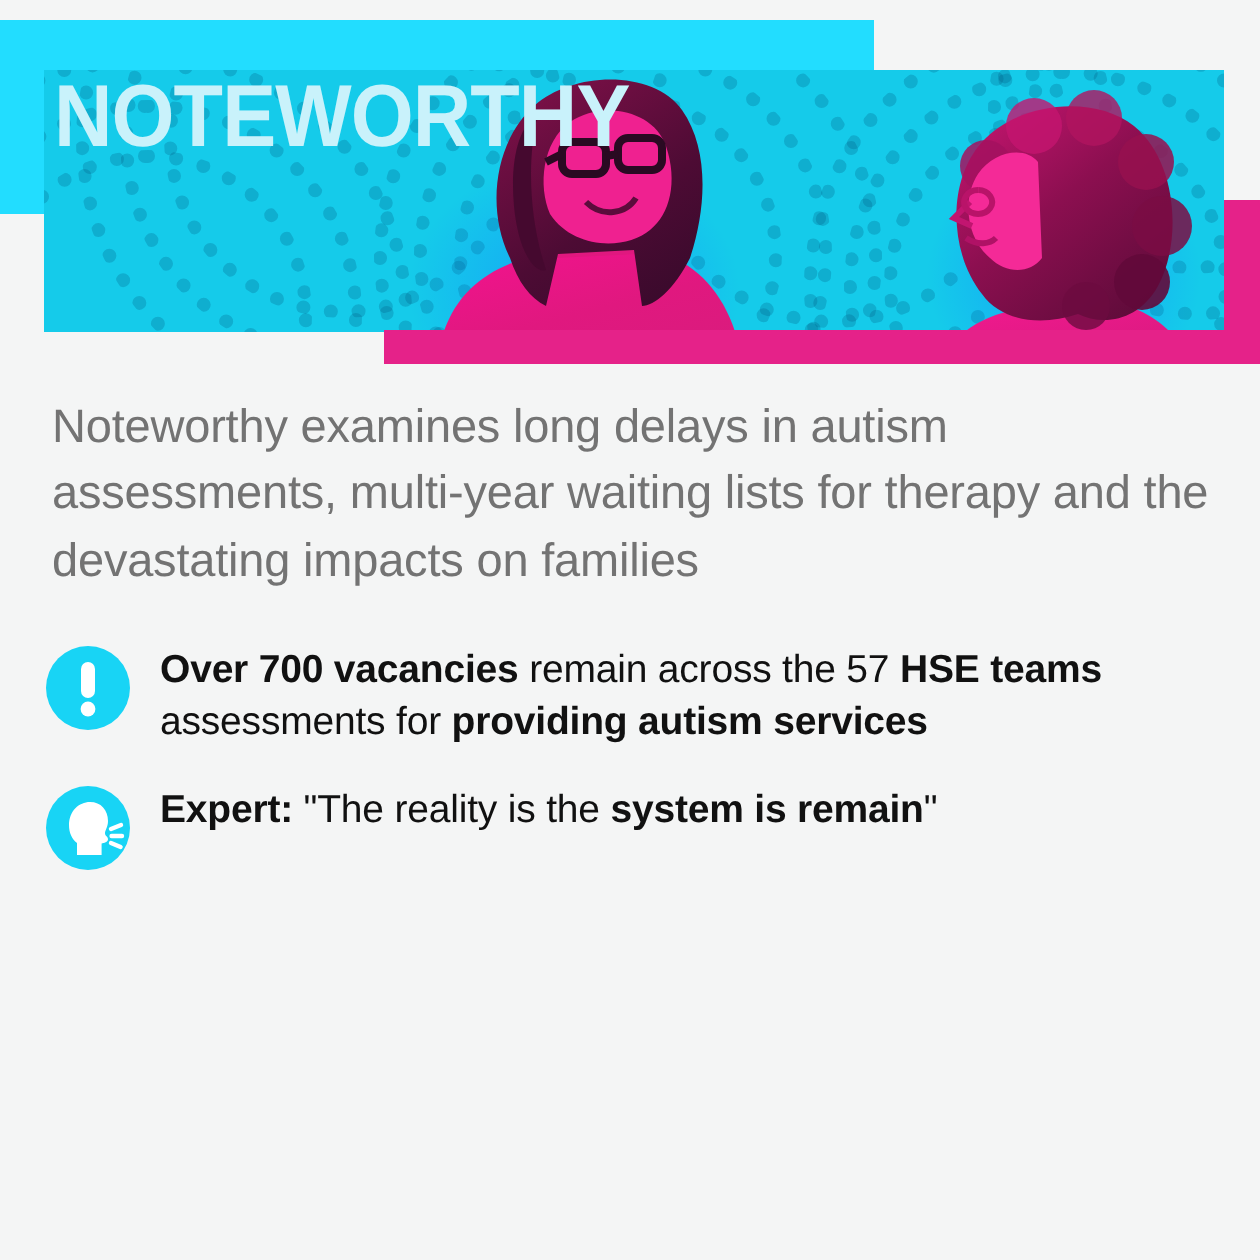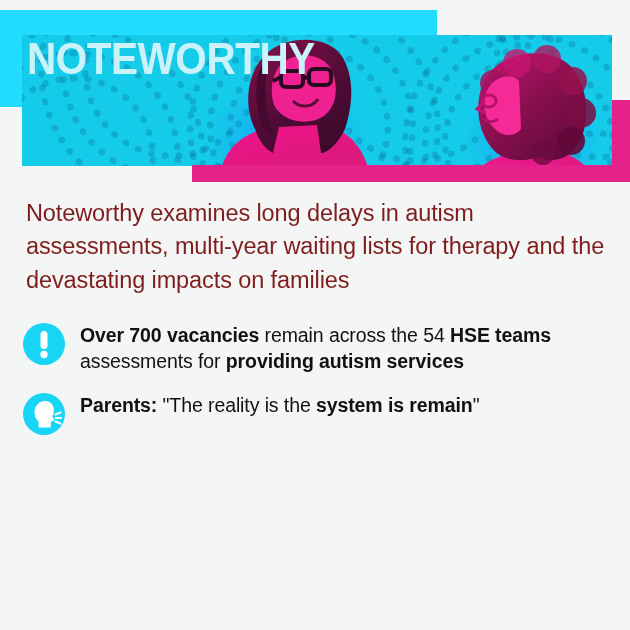--- a/index.html
+++ b/index.html
@@ -115,21 +115,21 @@
     font-weight: bold;
     color: #100f10;
     letter-spacing: -0.2px;
   }
   #headline .hl-cap { letter-spacing: 0px; }
   #standfirst {
     margin: 17px 0 0 26px;
     width: 580px;
     font-size: 23.5px;
     line-height: 1.42;
-    color: #7f1d1d;
+    color: #737373;
     font-weight: normal;
     letter-spacing: -0.1px;
   }
 
   #bullets {
     margin: 24px 0 0 0;
     padding: 0;
     list-style: none;
   }
   .bullet {
@@ -276,21 +276,21 @@
   <ul id="bullets">
 
     <li class="bullet">
       <span class="bullet-icon">
         <svg viewBox="0 0 44 44" width="44" height="44">
           <circle cx="22" cy="22" r="21" fill="#18d4f5"></circle>
           <rect x="18.5" y="9" width="7" height="18" rx="3.5" fill="#ffffff"></rect>
           <circle cx="22" cy="32.5" r="3.7" fill="#ffffff"></circle>
         </svg>
       </span>
-      <span class="bullet-text"><b>Over 700 vacancies</b><span> remain across the 54 </span><b>HSE teams</b><span> assessments for </span><b>providing autism services</b></span>
+      <span class="bullet-text"><b>Over 700 vacancies</b><span> remain across the 57 </span><b>HSE teams</b><span> assessments for </span><b>providing autism services</b></span>
     </li>
 
 
     <li class="bullet">
       <span class="bullet-icon">
         <svg viewBox="0 0 44 44" width="44" height="44">
           <circle cx="22" cy="22" r="21" fill="#18d4f5"></circle>
           <path d="M12.5 20.5 C 12.5 13.5, 17.5 9, 23 9
                    C 28.5 9, 32 13, 32 18.5
                    C 32 21.5, 30.5 23.2, 30.5 24.6
@@ -299,18 +299,18 @@
                    C 28.8 32, 28.8 34.5, 28.8 35.5
                    L 16.5 35.5 L 16.5 29.5
                    C 14 27.5, 12.5 24.5, 12.5 20.5 Z" fill="#ffffff"></path>
           <g stroke="#ffffff" stroke-width="2.2" stroke-linecap="round">
             <path d="M33.5 22.5 L 38.5 20.5"></path>
             <path d="M33.8 26 L 39 26"></path>
             <path d="M33.5 29.5 L 38.3 31.5"></path>
           </g>
         </svg>
       </span>
-      <span class="bullet-text"><b>Parents:</b><span> "The reality is the </span><b>system is remain</b><span>"</span></span>
+      <span class="bullet-text"><b>Expert:</b><span> "The reality is the </span><b>system is remain</b><span>"</span></span>
     </li>
 
   </ul>
   <div class="spacer-bottom"></div>
 </div>
 
 </body></html>

